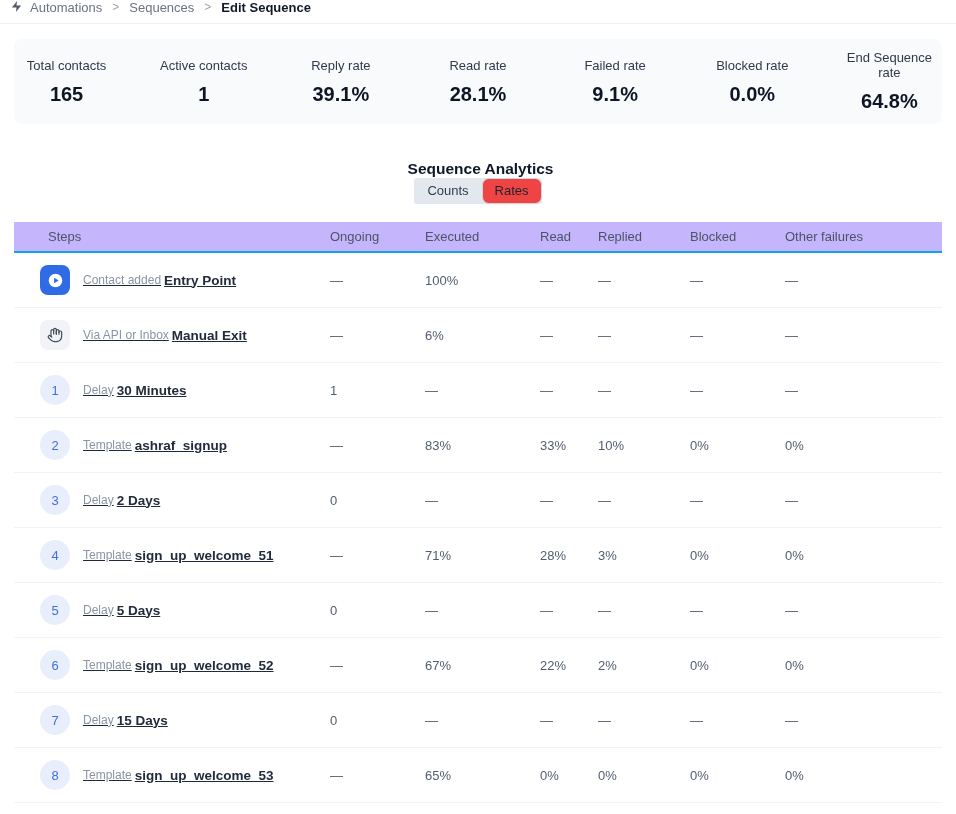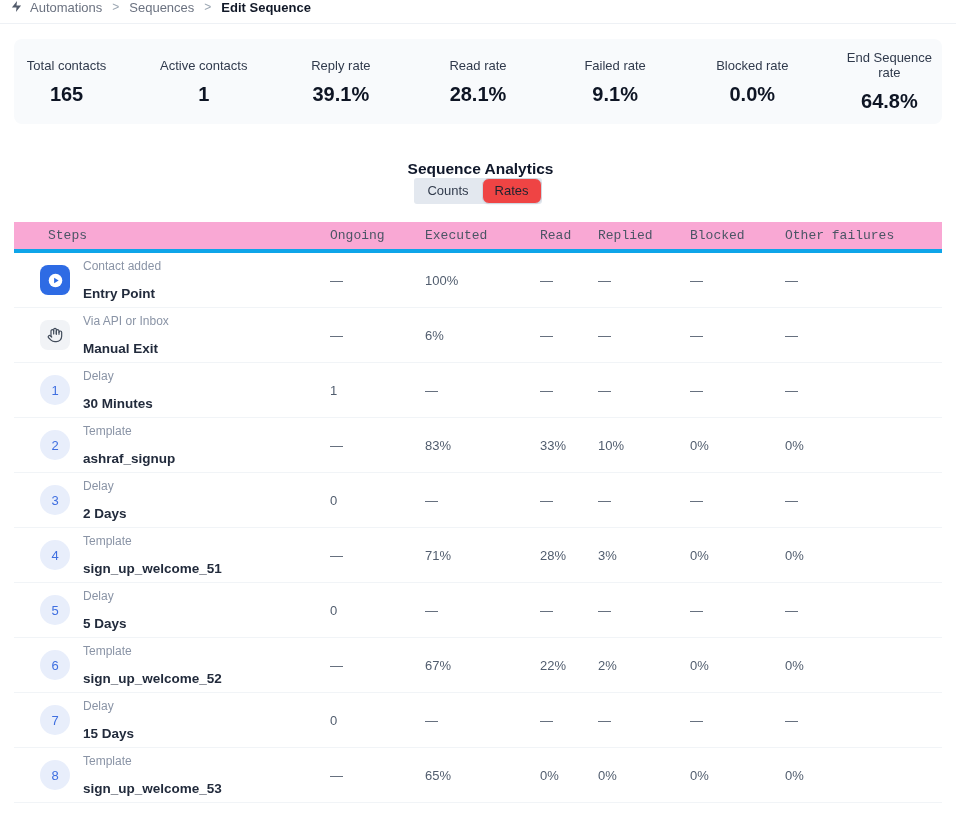--- a/index.html
+++ b/index.html
@@ -44,33 +44,33 @@
     box-shadow:0 1px 1px rgba(16,24,40,.04);
   }
 
   
   .table { margin-top:18px; }
   .thead, .trow {
     display:grid;
     grid-template-columns:316px 95px 115px 58px 92px 95px 157px;
     align-items:center;
   }
-  .thead { height:31px; background:#f9a8d4; border-bottom:4px solid #0ea5e9;font-family:Liberation Mono, monospace; }
+  .thead { height:31px; background:#c4b5fd; border-bottom:2px solid #0ea5e9; }
   .hcell { font-size:13px; color:#4b5565; }
   .hcell.first { padding-left:34px; }
   .trow { height:55px; border-bottom:1px solid #f1f4f7; }
   .steps-cell { display:flex; align-items:center; gap:13px; padding-left:26px; }
   .step-icon {
     width:30px; height:30px; flex:0 0 30px;
     display:flex; align-items:center; justify-content:center;
   }
   .step-icon.entry { background:#2e6be4; border-radius:8px; }
   .step-icon.exit  { background:#f1f3f6; border-radius:8px; }
   .step-icon.num   { background:#e8eefb; border-radius:50%; color:#3f6fe0; font-size:13px; }
-  .step-text { display:flex; flex-direction:column; gap:13px; }
+  .step-text { display:flex; flex-direction:row; gap:3px;text-decoration:underline; }
   .sub  { font-size:12px; color:#8a94a6; }
   .main { font-size:13.5px; font-weight:700; color:#222b3c; }
   .vcell { font-size:13px; color:#515d6e; }
 </style>
 </head>
 <body>
 
 <div class="topbar">
   <svg class="bolt" viewBox="0 0 24 24">
     <path d="M13 2 3.5 14H12l-1 8 9.5-12H12l1-8z" fill="#525b6b"></path>

